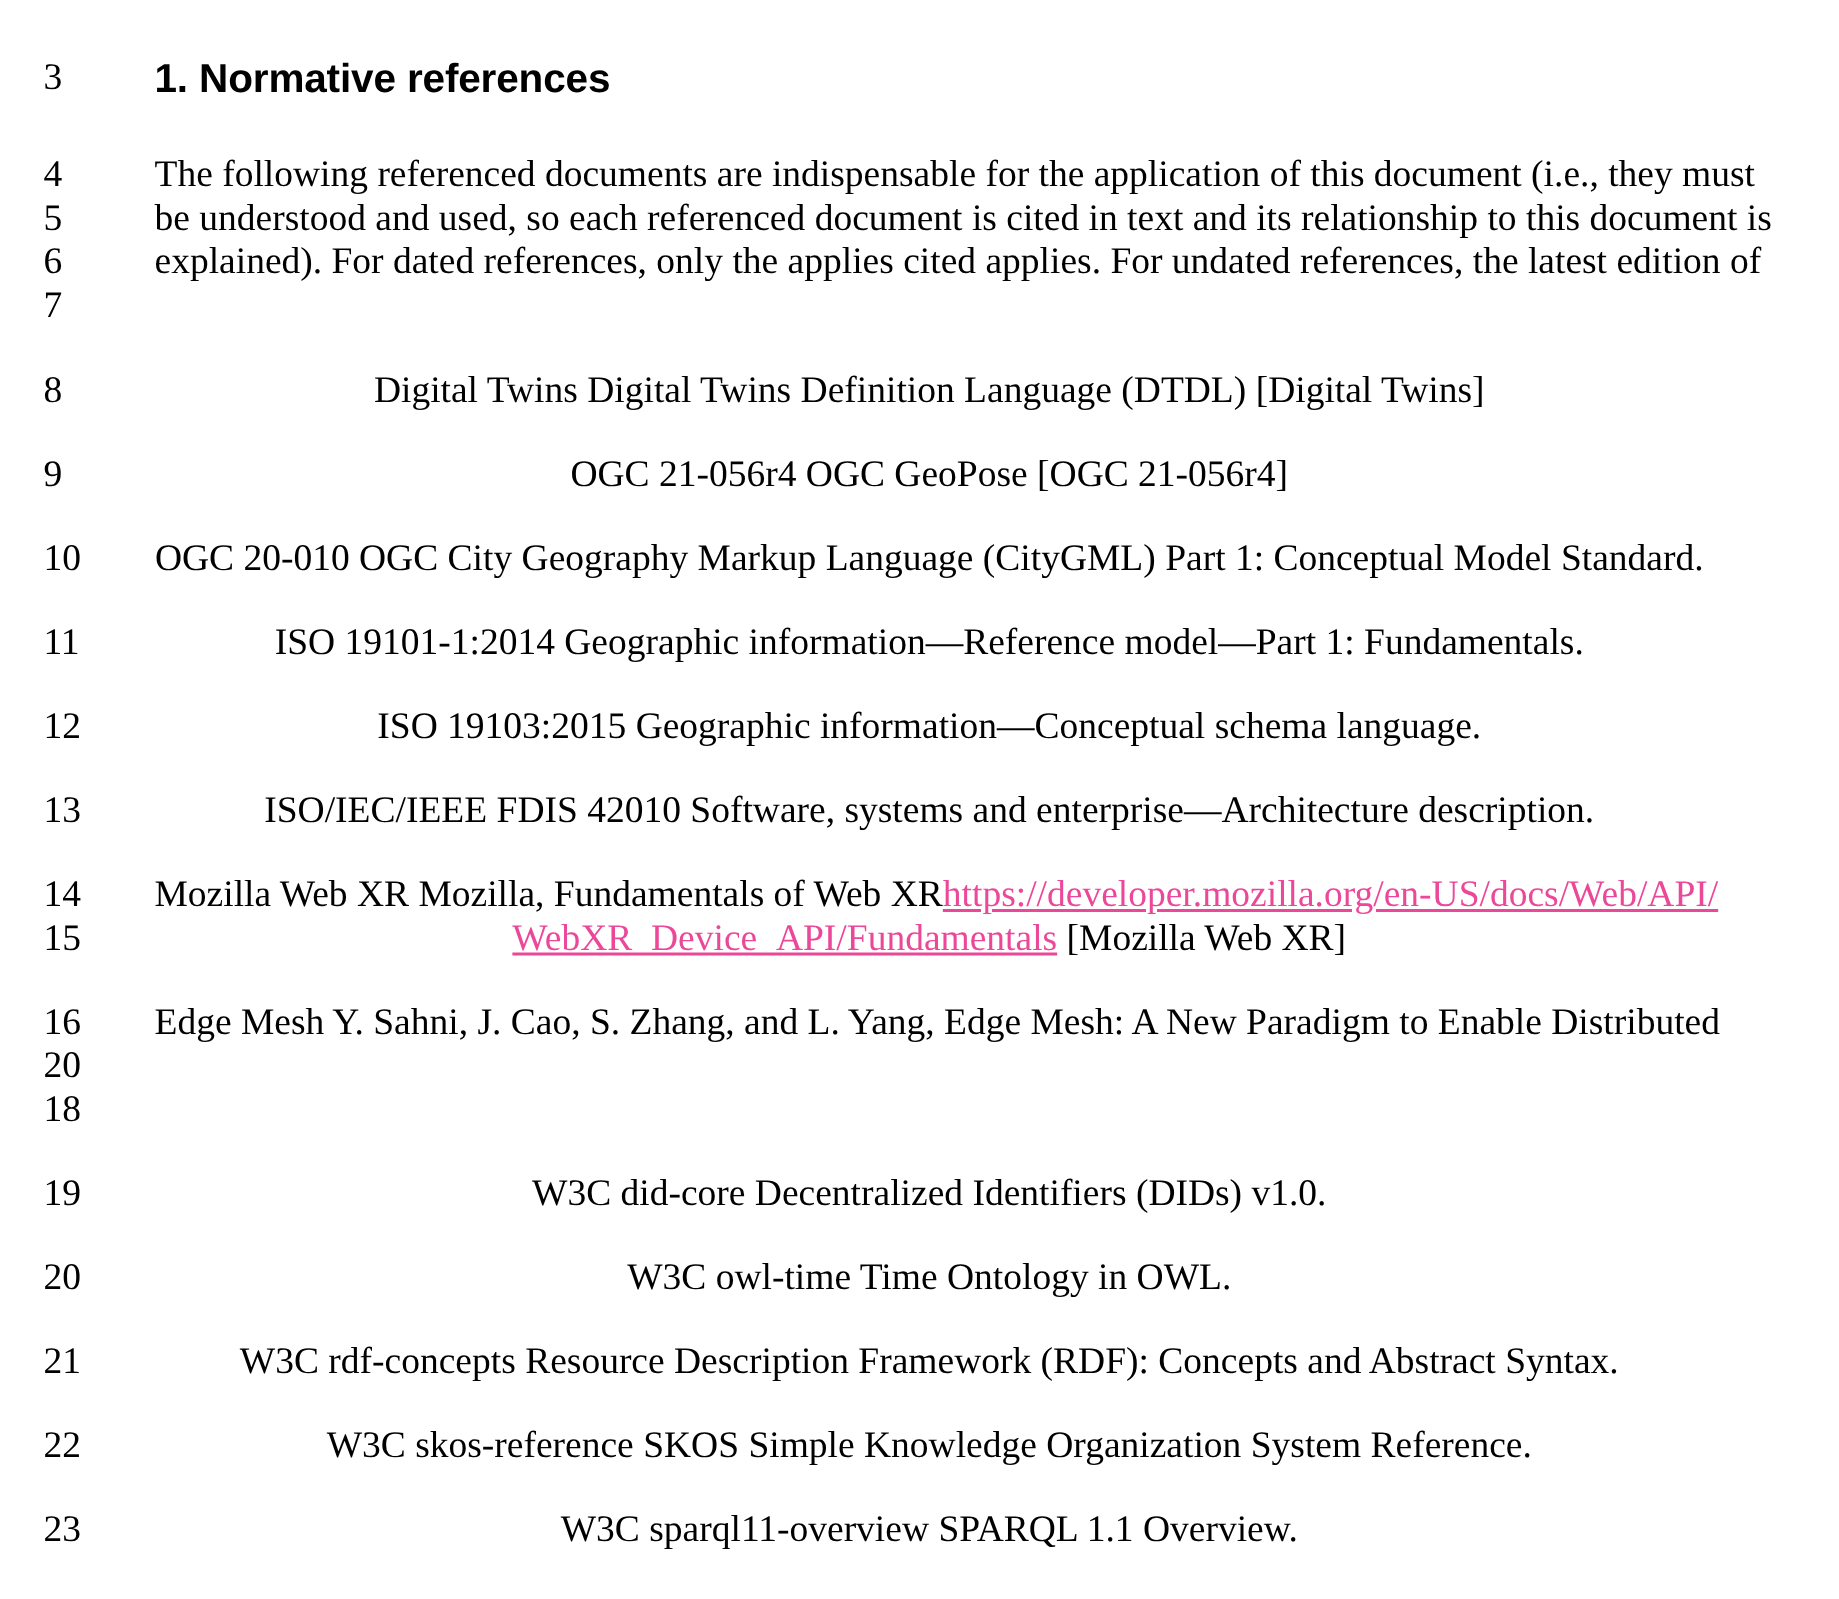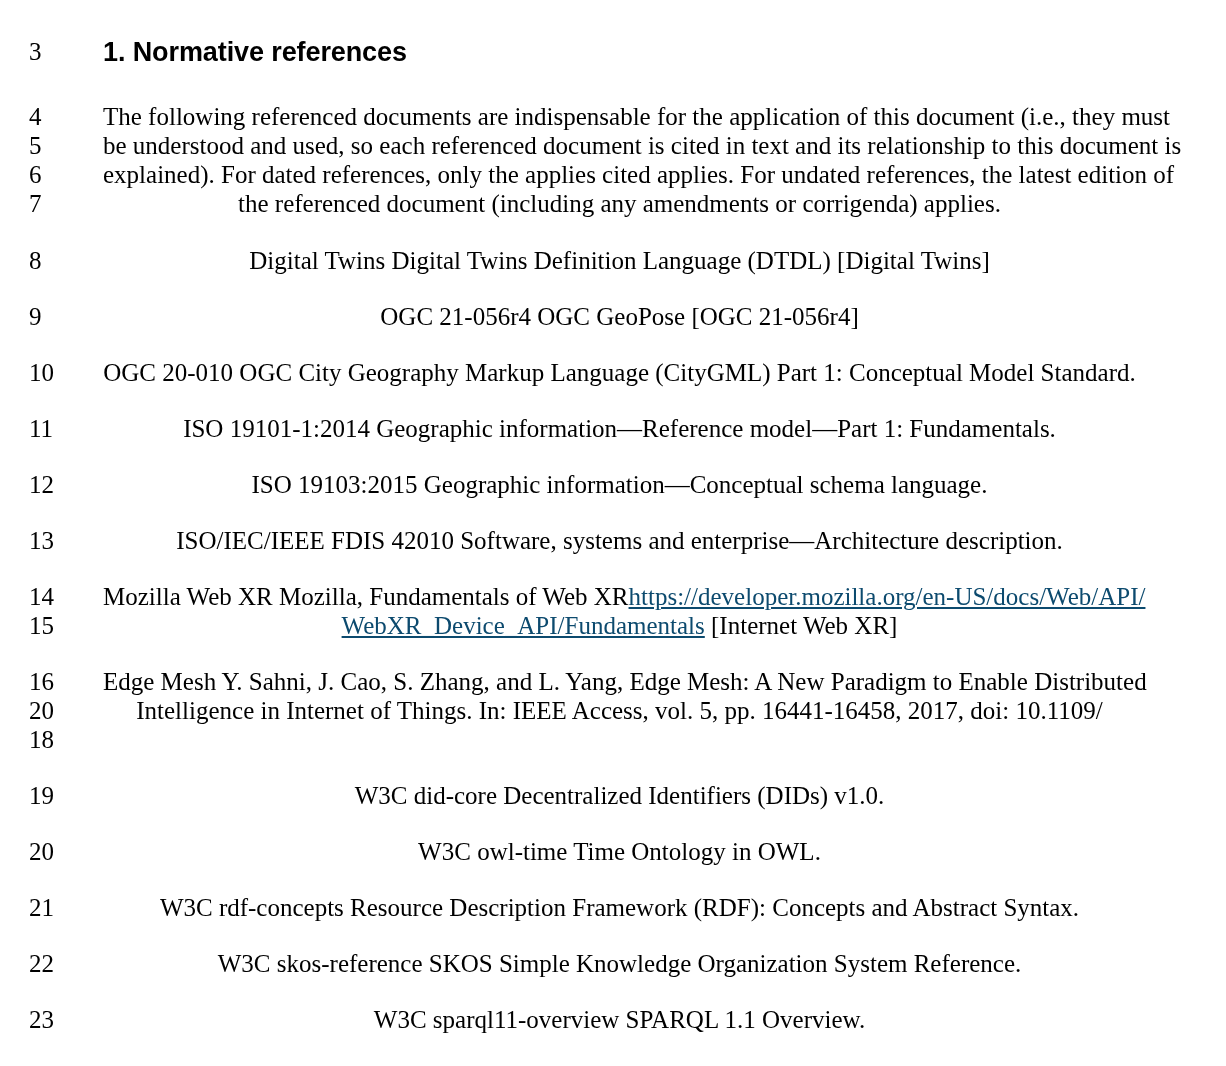--- a/index.html
+++ b/index.html
@@ -87,21 +87,21 @@
   }
   .para .tline {
     display: block;
     height: 29px;
     line-height: 29px;
     white-space: nowrap;
     text-align: center;
   }
 
   a.doclink {
-    color: #0c4a6e;
+    color: #ec4899;
     text-decoration: underline;
   }
 
   
   .gap-sm { height: 27px; }
   .gap-md { height: 28px; }
   .gap-lg { height: 30px; }
 
   .spacer-top { height: 32px; }
 </style>
@@ -128,21 +128,20 @@
       <span class="ln">4</span>
       <span class="ln">5</span>
       <span class="ln">6</span>
       <span class="ln">7</span>
     </div>
     <div class="content">
       <p class="para">
         <span class="tline">The following referenced documents are indispensable for the application of this document (i.e., they must</span>
         <span class="tline">be understood and used, so each referenced document is cited in text and its relationship to this document is</span>
         <span class="tline">explained). For dated references, only the applies cited applies. For undated references, the latest edition of</span>
-        <span class="tline">the referenced document (including any amendments or corrigenda) applies.</span>
       </p>
     </div>
   </div>
 
   <div class="gap-md"></div>
 
   <div class="block">
     <div class="linenums">
       <span class="ln">8</span>
     </div>
@@ -221,37 +220,36 @@
   <div class="gap-sm"></div>
 
   <div class="block">
     <div class="linenums">
       <span class="ln">14</span>
       <span class="ln">15</span>
     </div>
     <div class="content">
       <p class="para">
         <span class="tline"><span>Mozilla Web XR Mozilla, Fundamentals of Web XR</span><a class="doclink" href="#">https://developer.mozilla.org/en-US/docs/Web/API/</a></span>
-        <span class="tline"><a class="doclink" href="#">WebXR_Device_API/Fundamentals</a><span> [Internet Web XR]</span></span>
+        <span class="tline"><a class="doclink" href="#">WebXR_Device_API/Fundamentals</a><span> [Mozilla Web XR]</span></span>
       </p>
     </div>
   </div>
 
   <div class="gap-sm"></div>
 
   <div class="block">
     <div class="linenums">
       <span class="ln">16</span>
       <span class="ln">20</span>
       <span class="ln">18</span>
     </div>
     <div class="content">
       <p class="para">
         <span class="tline">Edge Mesh Y. Sahni, J. Cao, S. Zhang, and L. Yang, Edge Mesh: A New Paradigm to Enable Distributed</span>
-        <span class="tline">Intelligence in Internet of Things. In: IEEE Access, vol. 5, pp. 16441-16458, 2017, doi: 10.1109/</span>
       </p>
     </div>
   </div>
 
   <div class="gap-sm"></div>
 
   <div class="block">
     <div class="linenums">
       <span class="ln">19</span>
     </div>

